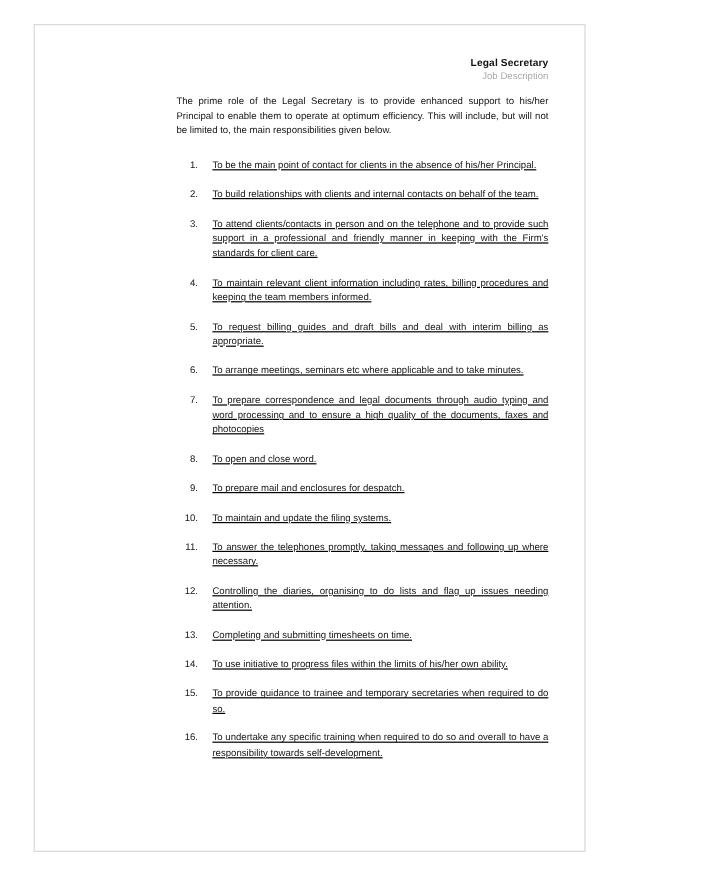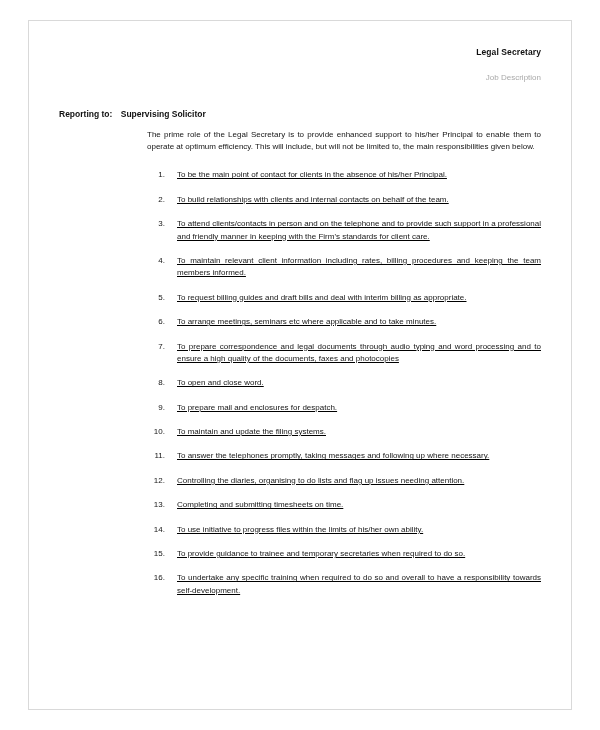--- a/index.html
+++ b/index.html
@@ -12,41 +12,41 @@
     height: 730px;
     font-family: "Liberation Sans", sans-serif;
     color: #000000;
     position: relative;
     overflow: hidden;
   }
   .page {
     position: absolute;
     left: 28px;
     top: 20px;
-    width: 544px;
+    width: 460px;
     height: 690px;
     background: #ffffff;
     border: 1px solid #d9d9d9;
     box-sizing: border-box;
     padding: 26px 30px 20px 30px;
   }
   .doc-header {
     text-align: right;
     line-height: 1.25;
   }
   .doc-title {
     font-size: 8.5px;
     font-weight: bold;
     color: #111111;
     letter-spacing: 0.1px;
   }
   .doc-subtitle {
     font-size: 8px;
     color: #a9a9a9;
-    margin-top: 15px;
+    margin-top: 1px;
   }
   .reporting {
     margin-top: 26px;
     font-size: 8.5px;
     font-weight: bold;
     color: #111111;
   }
   .reporting .label { margin-right: 6px; }
   .section-heading {
     font-size: 8.5px;
@@ -98,24 +98,20 @@
 </head>
 <body>
 
 <div class="page">
 
   <div class="doc-header">
     <div class="doc-title">Legal Secretary</div>
     <div class="doc-subtitle">Job Description</div>
   </div>
 
-  <div class="reporting">
-    <span class="label">Reporting to:</span>
-    <span class="value">Supervising Solicitor</span>
-  </div>
 
 
   <div class="body-block">
     <p class="para">The prime role of the Legal Secretary is to provide enhanced support to his/her Principal to enable them to operate at optimum efficiency.  This will include, but will not be limited to, the main responsibilities given below.</p>
   </div>
 
 
   <ol class="resp">
     <li>To be the main point of contact for clients in the absence of his/her Principal.</li>
     <li>To build relationships with clients and internal contacts on behalf of the team.</li>

